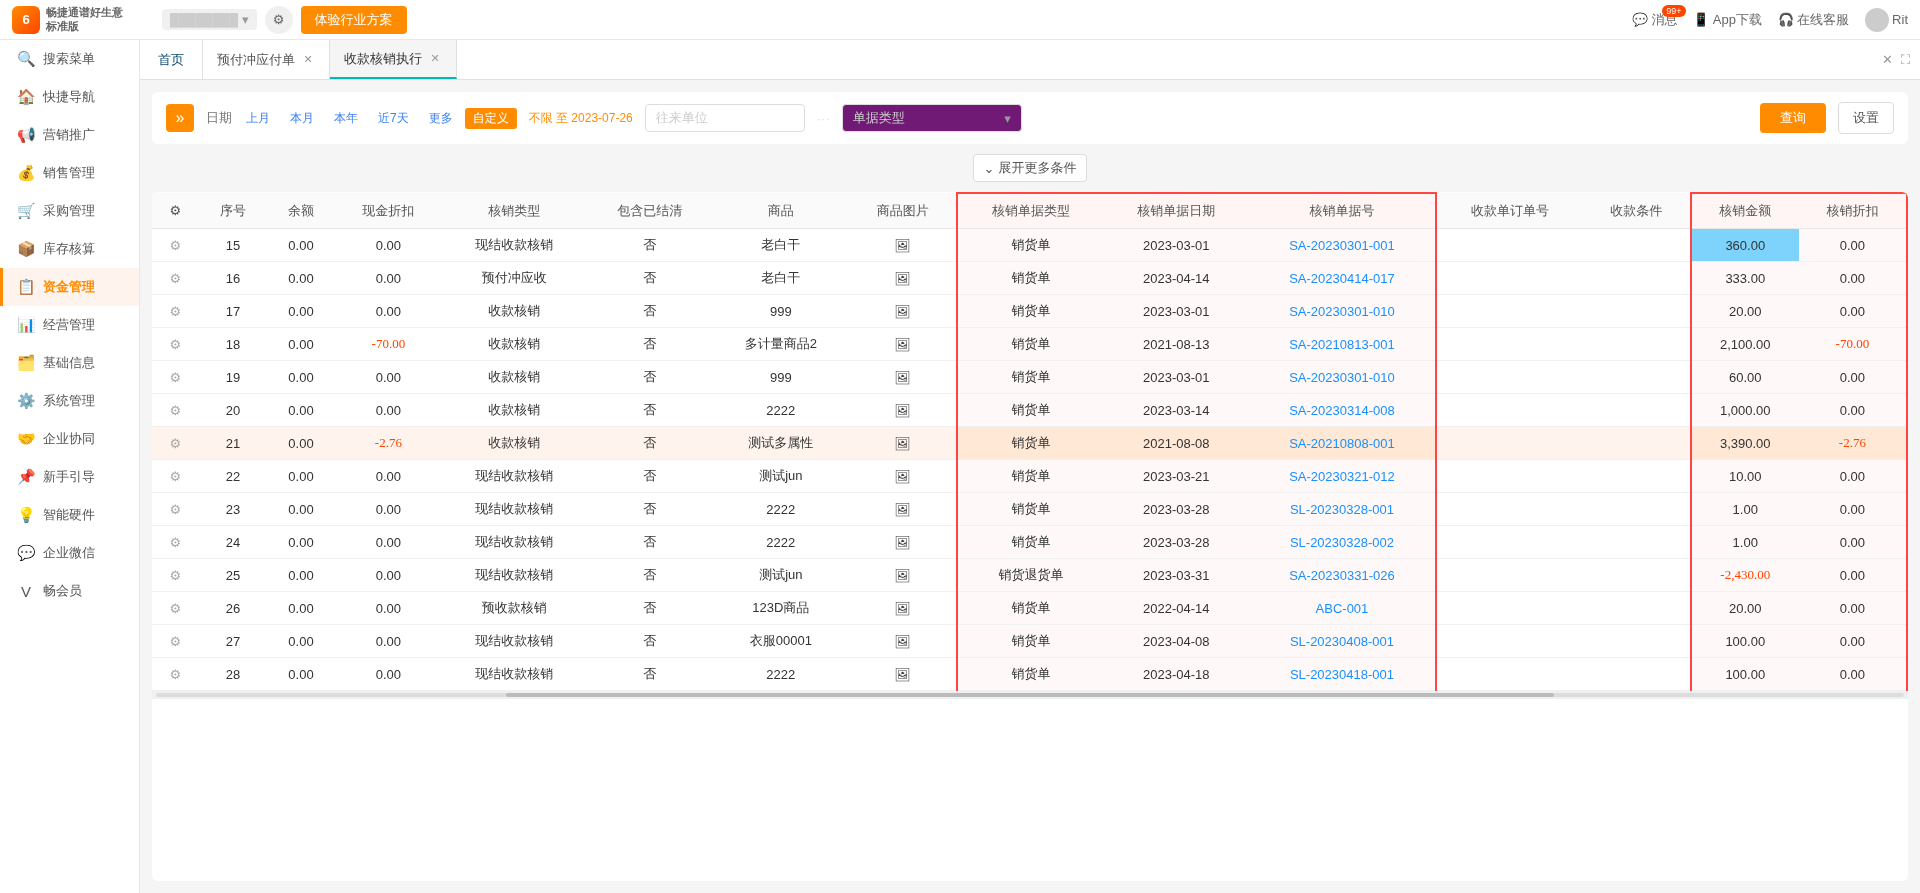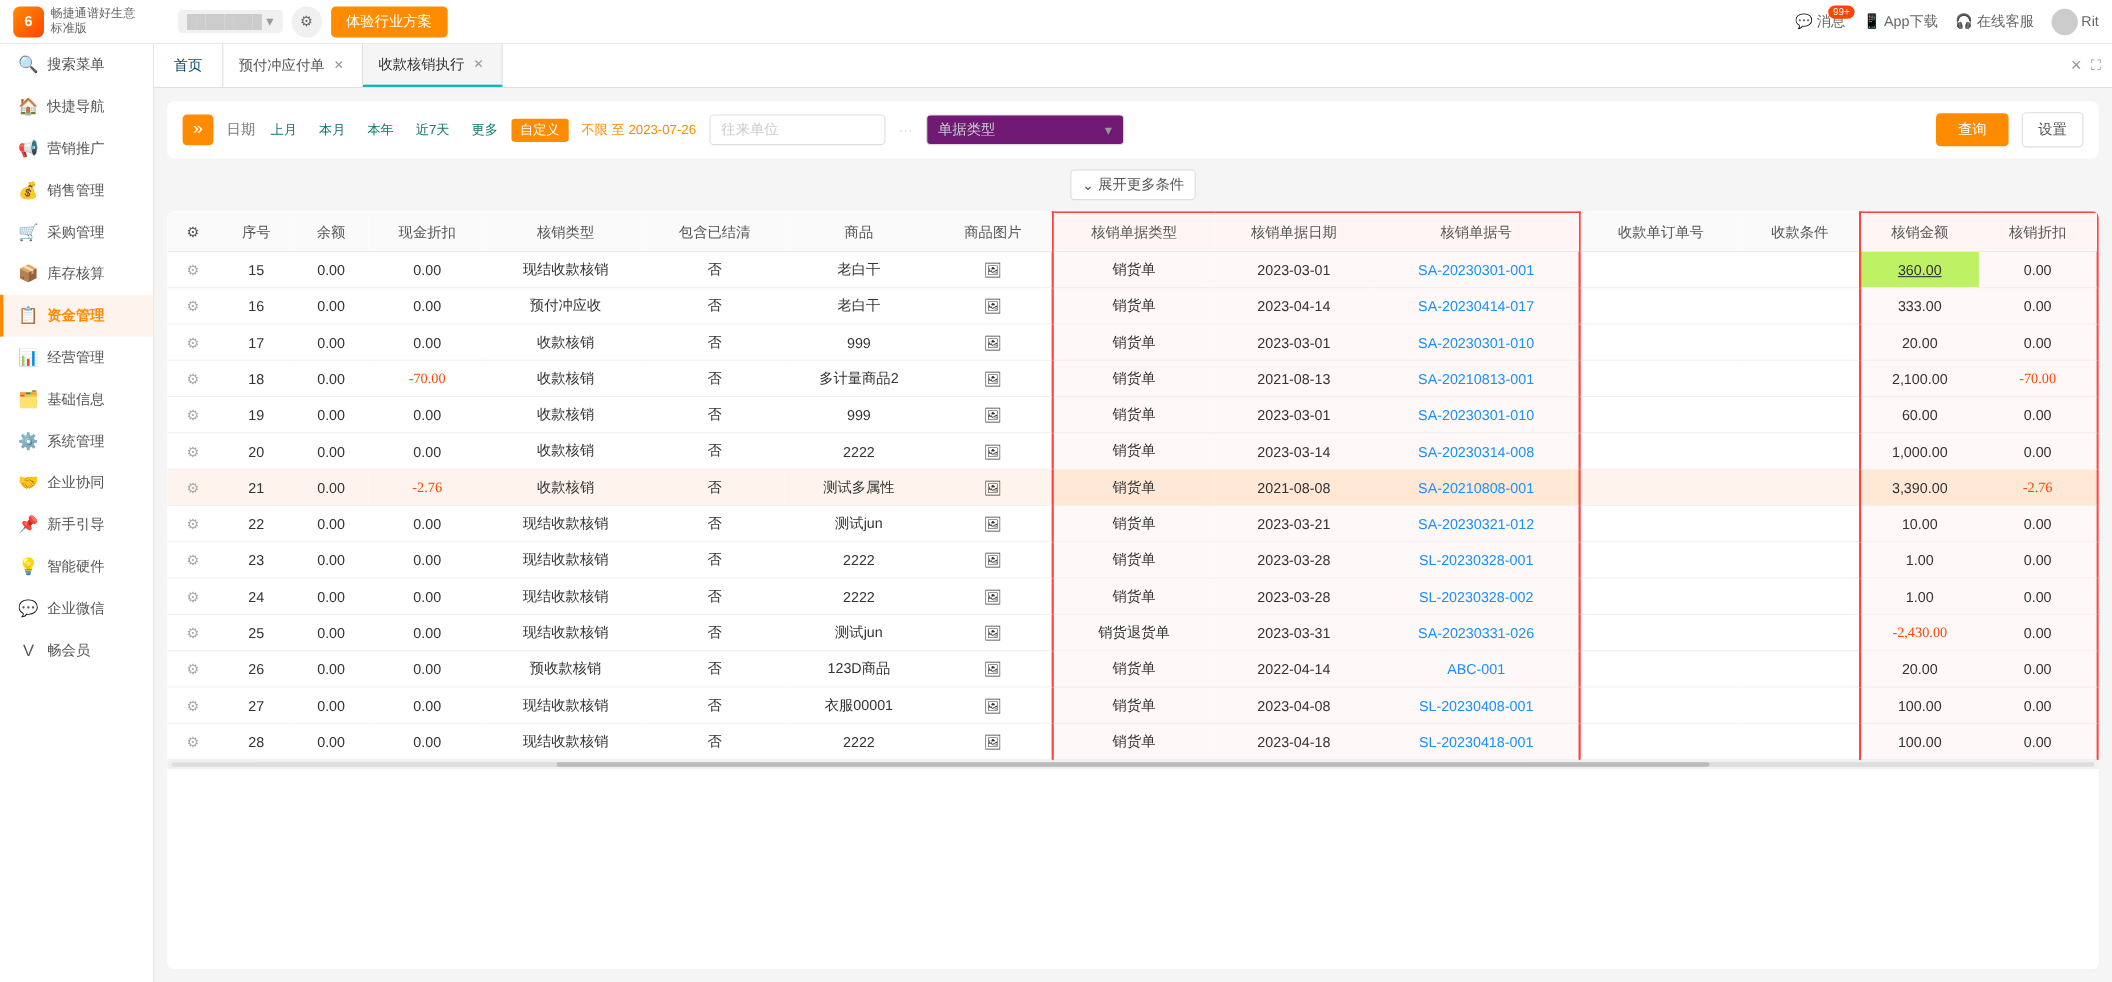--- a/index.html
+++ b/index.html
@@ -145,21 +145,21 @@
       width: 28px; height: 28px;
       background: #ff8c00; color: #fff;
       border-radius: 4px; display: flex; align-items: center; justify-content: center;
       cursor: pointer; font-size: 16px;
     }
     .filter-group { display: flex; align-items: center; gap: 6px; color: #555; }
     .filter-label { color: #777; }
     .filter-chips { display: flex; gap: 4px; }
     .chip {
       padding: 2px 8px; border-radius: 10px;
-      cursor: pointer; font-size: 12px; color: #0f766e;
+      cursor: pointer; font-size: 12px; color: #3b82f6;
     }
     .chip.custom { background: #ff8c00; color: #fff; border-radius: 3px; }
     .filter-input {
       border: 1px solid #ddd; border-radius: 4px;
       padding: 4px 10px; min-width: 160px; color: #999;
     }
     .filter-select {
       border: 1px solid #ddd; border-radius: 4px;
       padding: 4px 10px; min-width: 160px; background: #701a75; color: #999;
       display: flex; align-items: center; justify-content: space-between;
@@ -221,21 +221,21 @@
     }
   </style>
 </head>
 <body>
 
 <div class="top-bar">
   <div class="top-bar-logo">
     <div class="logo-icon">
       <span>6</span>
     </div>
-    <div class="logo-text" style="white-space:pre-line;">畅捷通谱好生意
+    <div class="logo-text" style="white-space:pre-line;font-weight:bold;">畅捷通谱好生意
 标准版</div>
   </div>
   <div class="top-bar-middle">
     <div class="company-selector">
       <span style="color:#ccc; font-size:12px;">████████</span>
       <span>▾</span>
     </div>
     <div class="gear-btn">⚙</div>
     <button class="orange-btn">体验行业方案</button>
   </div>
@@ -409,21 +409,21 @@
                 <td>0.00</td>
                 <td>现结收款核销</td>
                 <td>否</td>
                 <td>老白干</td>
                 <td>🖼</td>
                 <td style="background: rgb(255, 248, 248); border-left: 2px solid rgb(255, 68, 68);">销货单</td>
                 <td style="background: rgb(255, 248, 248);">2023-03-01</td>
                 <td style="background: rgb(255, 248, 248); border-right: 2px solid rgb(255, 68, 68);"><a class="link-text">SA-20230301-001</a></td>
                 <td></td>
                 <td></td>
-                <td style="background: #bef264; border-left: 2px solid rgb(255, 68, 68); text-decoration: underline;">360.00</td>
+                <td style="background: #7dd3fc; border-left: 2px solid rgb(255, 68, 68);">360.00</td>
                 <td style="background: rgb(255, 248, 248); border-right: 2px solid rgb(255, 68, 68);">0.00</td>
               </tr>
               <tr>
                 <td class="settings-col">⚙</td>
                 <td>16</td>
                 <td>0.00</td>
                 <td>0.00</td>
                 <td>预付冲应收</td>
                 <td>否</td>
                 <td>老白干</td>

